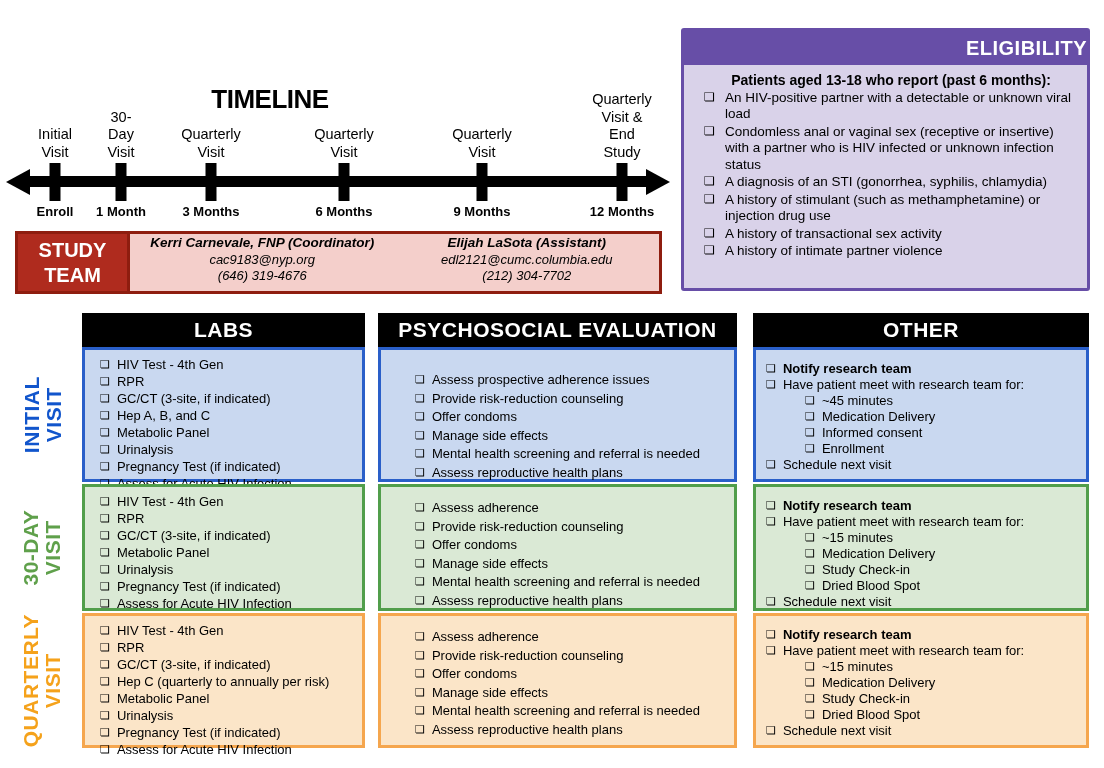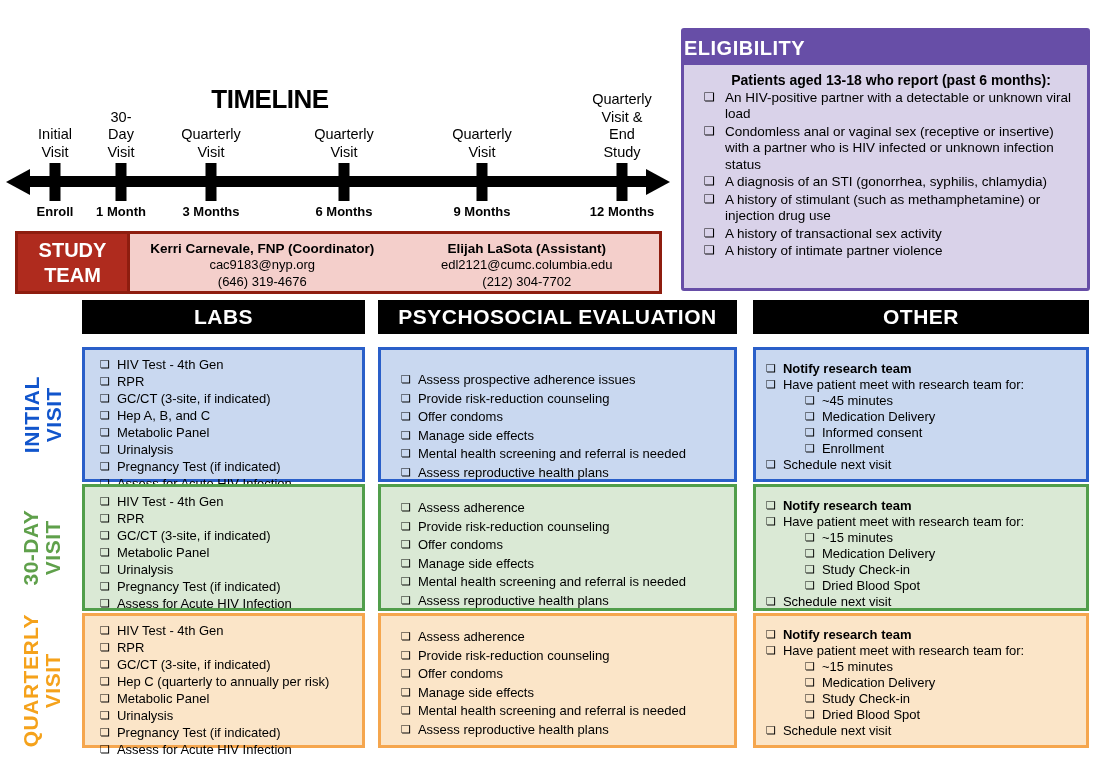--- a/index.html
+++ b/index.html
@@ -18,53 +18,53 @@
   .tl-head.left  { left:-2px;  border-right:24px solid #000; }
   .tl-head.right { right:-2px; border-left:24px solid #000; }
   .milestone { position:absolute; top:0; height:130px; }
   .m-top { position:absolute; bottom:69px; left:0; transform:translateX(-50%); white-space:pre-line; text-align:center; font-size:14.5px; line-height:1.2; }
   .m-tick { position:absolute; top:63px; left:0; transform:translateX(-50%); width:11px; height:38px; background:#000; }
   .m-bottom { position:absolute; top:104px; left:0; transform:translateX(-50%); white-space:nowrap; font-size:13px; font-weight:bold; }
 
   
   .study-team { left:15px; top:231px; width:647px; height:63px; border:3px solid #8E1D0F; display:flex; }
   .st-label { width:112px; background:#AF2B1E; color:#fff; font-weight:bold; font-size:20px; line-height:1.25; display:flex; align-items:center; justify-content:center; text-align:center; white-space:pre-line; border-right:3px solid #8E1D0F; }
-  .st-body { flex:1; background:#F4CFCB; display:flex; align-items:flex-end; }
+  .st-body { flex:1; background:#F4CFCB; display:flex; align-items:flex-start;font-style:italic; }
   .st-member { flex:1; text-align:center; font-size:13px; line-height:1.3; }
   .st-name { font-weight:bold; font-size:13.5px; }
 
   
   .eligibility { left:681px; top:28px; width:409px; height:263px; border:3px solid #674EA7; border-radius:3px; background:#D9D2E9; }
-  .elig-header { height:34px; background:#674EA7; color:#fff; font-size:20px; font-weight:bold; text-align:left; line-height:34px; letter-spacing:0.5px; }
+  .elig-header { height:34px; background:#674EA7; color:#fff; font-size:20px; font-weight:bold; text-align:right; line-height:34px; letter-spacing:0.5px; }
   .elig-body { padding:7px 9px 0 20px; }
   .elig-intro { text-align:center; font-weight:bold; font-size:14px; margin-bottom:2px; }
   ul { list-style:none; }
   .elig-body li { display:flex; gap:6px; font-size:13.5px; line-height:1.22; margin-bottom:1px; }
   .cb { font-family:"DejaVu Sans", sans-serif; flex-shrink:0; }
   .cb::before { content:"❏"; }
   .elig-body .cb { width:15px; font-size:12px; }
 
   
-  .col-header { top:300px; height:34px; background:#000; color:#fff; font-size:21px; font-weight:bold; text-align:center; line-height:34px; letter-spacing:0.5px; }
+  .col-header { top:313px; height:34px; background:#000; color:#fff; font-size:21px; font-weight:bold; text-align:center; line-height:34px; letter-spacing:0.5px; }
   .hdr-labs  { left:82px;  width:283px; }
   .hdr-psych { left:378px; width:359px; }
   .hdr-other { left:753px; width:336px; }
 
   .box { background:#fff; }
   .row1 { top:347px; height:135px; border:3px solid #2A5FC9; background:#C9D8F0; }
   .row2 { top:484px; height:127px; border:3px solid #519E4B; background:#DAE9D5; }
   .row3 { top:613px; height:135px; border:3px solid #F5A64E; background:#FBE5C8; }
   .c-labs  { left:82px;  width:283px;text-align:center; }
   .c-psych { left:378px; width:359px; }
   .c-other { left:753px; width:336px; }
 
   .box li { display:flex; gap:7px; font-size:13px; line-height:1.12; margin-bottom:2.5px; }
   .box .cb { font-size:11px; margin-top:1px; }
   .labs-list  { padding:8px 6px 0 15px; }
-  .psych-list { padding:14px 6px 0 20px; }
+  .psych-list { padding:14px 6px 0 34px; }
   .psych-list.deep { padding-top:23px; }
   .psych-list li { margin-bottom:4px; }
   .other-list { padding:12px 6px 0 10px; }
   .other-list li { margin-bottom:1.5px; }
   .other-list li.sub { margin-left:39px; }
   .other-list li.bold { font-weight:bold; }
 
   
   .row-label { left:4px; width:76px; display:flex; align-items:center; justify-content:center; }
   .rl-1 { top:347px; height:135px; color:#1155CC; }

